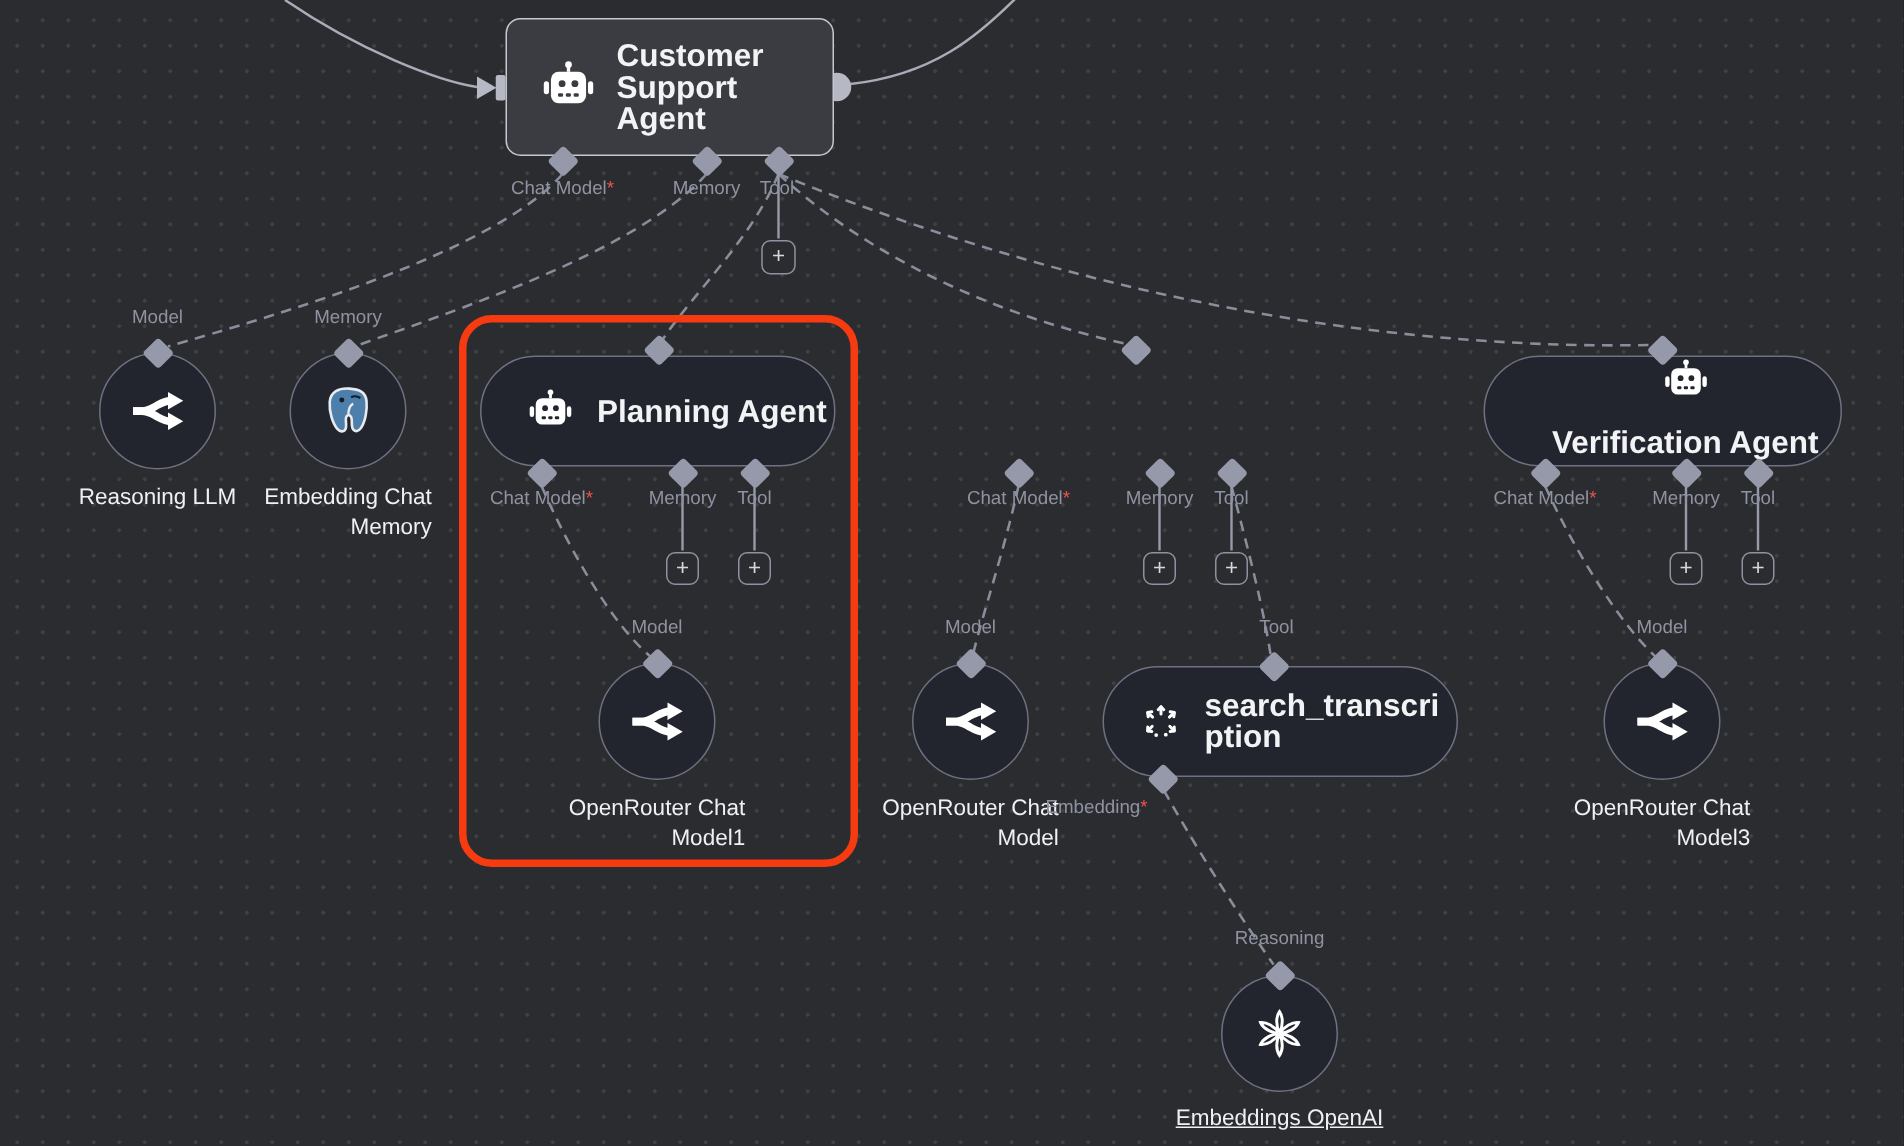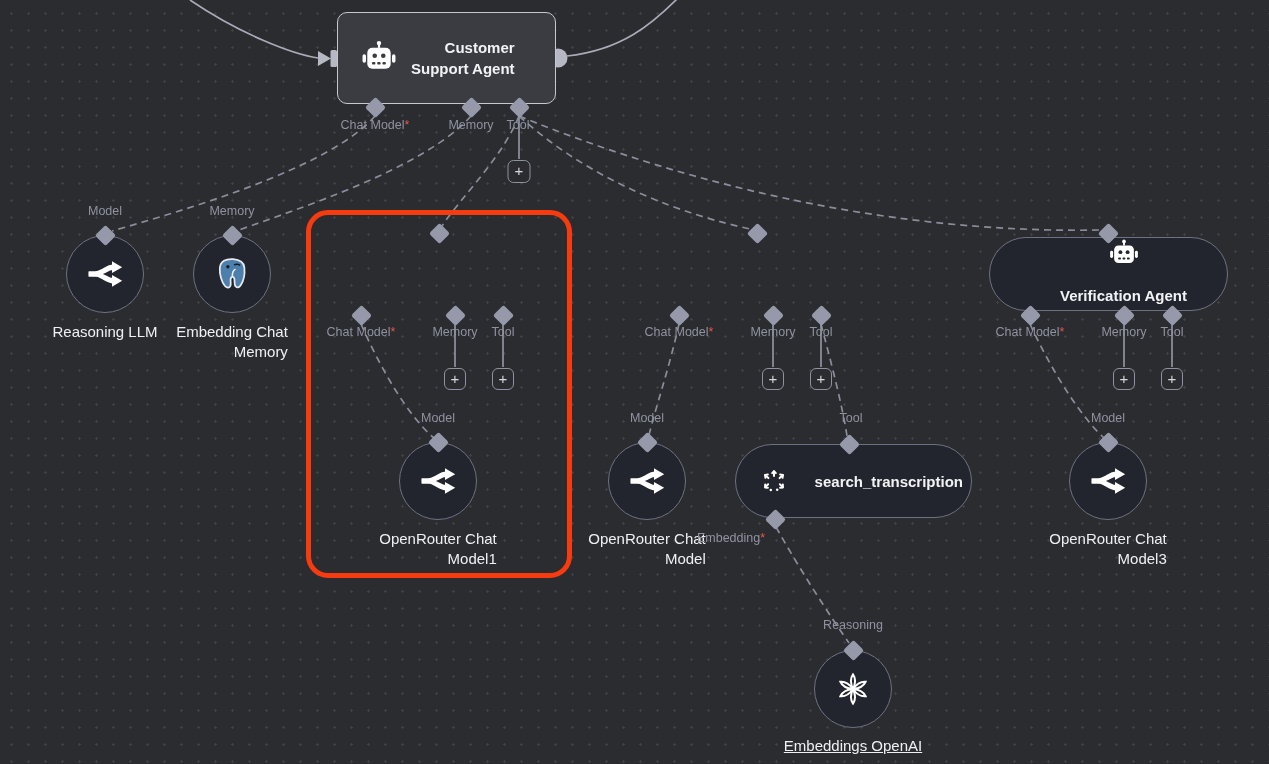--- a/index.html
+++ b/index.html
@@ -14,21 +14,21 @@
   svg.edges path,svg.edges line{pointer-events:stroke;}
   .edge-dashed{stroke:#8a8d9b;stroke-width:1.7;fill:none;stroke-dasharray:7 5;}
   .edge-solid{stroke:#a8abb8;stroke-width:1.7;fill:none;}
   .stub{stroke:#979aa8;stroke-width:1.6;}
 
   .node{position:absolute;box-sizing:border-box;background:#23252e;border:1.5px solid #6e7181;z-index:2;display:flex;align-items:center;cursor:pointer;}
   .node-rect{width:219px;height:92px;border-radius:10px;background:#3b3c42;border:1.5px solid #c6c8d0;padding-left:22px;gap:13px;}
   .node-pill{height:74px;border-radius:37px;padding-left:30px;gap:15px;}
   .node-pill.tool{padding-left:22px;gap:13px;}
   .node-circle{width:78px;height:78px;border-radius:50%;justify-content:center;}
-  .node-title{font-size:15px;line-height:21px;font-weight:600;color:#f2f3f5;white-space:pre-line;text-align:right;}
+  .node-title{font-size:21px;line-height:21px;font-weight:600;color:#f2f3f5;white-space:pre-line;}
   .icon-box{display:flex;align-items:center;justify-content:center;flex:0 0 auto;}
 
   .diamond{position:absolute;width:15px;height:15px;background:#9599a9;border-radius:2.5px;transform:rotate(45deg);z-index:3;cursor:crosshair;}
   .port-label{position:absolute;z-index:2;font-size:12.5px;color:#8f92a1;white-space:nowrap;transform:translateX(-50%);}
   .req{color:#e8544d;}
   .node-label{position:absolute;z-index:2;font-size:15px;line-height:20px;font-weight:500;color:#eff0f3;text-align:right;white-space:pre-line;transform:translateX(-50%);}
   .plus-btn{position:absolute;z-index:3;width:22px;height:22px;box-sizing:border-box;border:1.6px solid #8e91a0;border-radius:6px;background:#2b2c2f;color:#d6d8df;font-size:15px;line-height:19px;text-align:center;transform:translateX(-50%);cursor:pointer;}
   .plus-big{width:23px;height:23px;line-height:20px;}
   .highlight-box{position:absolute;left:306px;top:210px;width:266px;height:368px;box-sizing:border-box;border:5px solid #f63b10;border-radius:22px;z-index:10;pointer-events:none;}
 </style>
@@ -115,20 +115,37 @@
         <path d="M12.2,13.8 C12.1,11.5 12.4,9.8 14.2,8.9" stroke="#e9eaee" stroke-width="1" fill="none"></path>
         <circle cx="9.4" cy="7.4" r="1.05" fill="#181b21"></circle>
         <path d="M13.3,6.2 C14.6,5.6 16.2,5.8 17.2,6.6" stroke="#181b21" stroke-width="0.9" fill="none"></path>
       </svg>
     </span>
   </div>
   <div class="node-label" style="left:232px;top:322px;">Embedding Chat
 Memory</div>
 
   <div class="diamond" style="left:431.5px;top:225.5px;"></div>
+  <div class="node node-pill" style="left:320px;top:237px;width:237px;">
+    <span class="icon-box">
+      <svg width="32" height="32" viewBox="0 0 24 24" fill="#ffffff">
+        <circle cx="12" cy="2.6" r="1.4"></circle>
+          <rect x="11.3" y="3.2" width="1.4" height="2.4"></rect>
+        <rect x="4.6" y="5.6" width="14.8" height="13.2" rx="3.2"></rect>
+        <rect x="1.6" y="9.6" width="2.2" height="5.4" rx="1.1"></rect>
+        <rect x="20.2" y="9.6" width="2.2" height="5.4" rx="1.1"></rect>
+        <circle cx="9.3" cy="10.6" r="1.45" fill="#23252e"></circle>
+          <circle cx="14.7" cy="10.6" r="1.45" fill="#23252e"></circle>
+        <rect x="7.6" y="14.6" width="2.1" height="1.5" rx="0.5" fill="#23252e"></rect>
+        <rect x="10.9" y="14.6" width="2.1" height="1.5" rx="0.5" fill="#23252e"></rect>
+        <rect x="14.2" y="14.6" width="2.1" height="1.5" rx="0.5" fill="#23252e"></rect>
+      </svg>
+    </span>
+    <div class="node-title">Planning Agent</div>
+  </div>
   <div class="diamond" style="left:353.5px;top:307.5px;"></div>
   <div class="diamond" style="left:447.5px;top:307.5px;"></div>
   <div class="diamond" style="left:495.5px;top:307.5px;"></div>
   <div class="port-label" style="left:361px;top:325px;"><span>Chat Model</span><span class="req">*</span></div>
   <div class="port-label" style="left:455px;top:325px;"><span>Memory</span></div>
   <div class="port-label" style="left:503px;top:325px;"><span>Tool</span></div>
   <div class="plus-btn" style="left:455px;top:368px;">+</div>
   <div class="plus-btn" style="left:503px;top:368px;">+</div>
 
   <div class="diamond" style="left:749.5px;top:225.5px;"></div>

